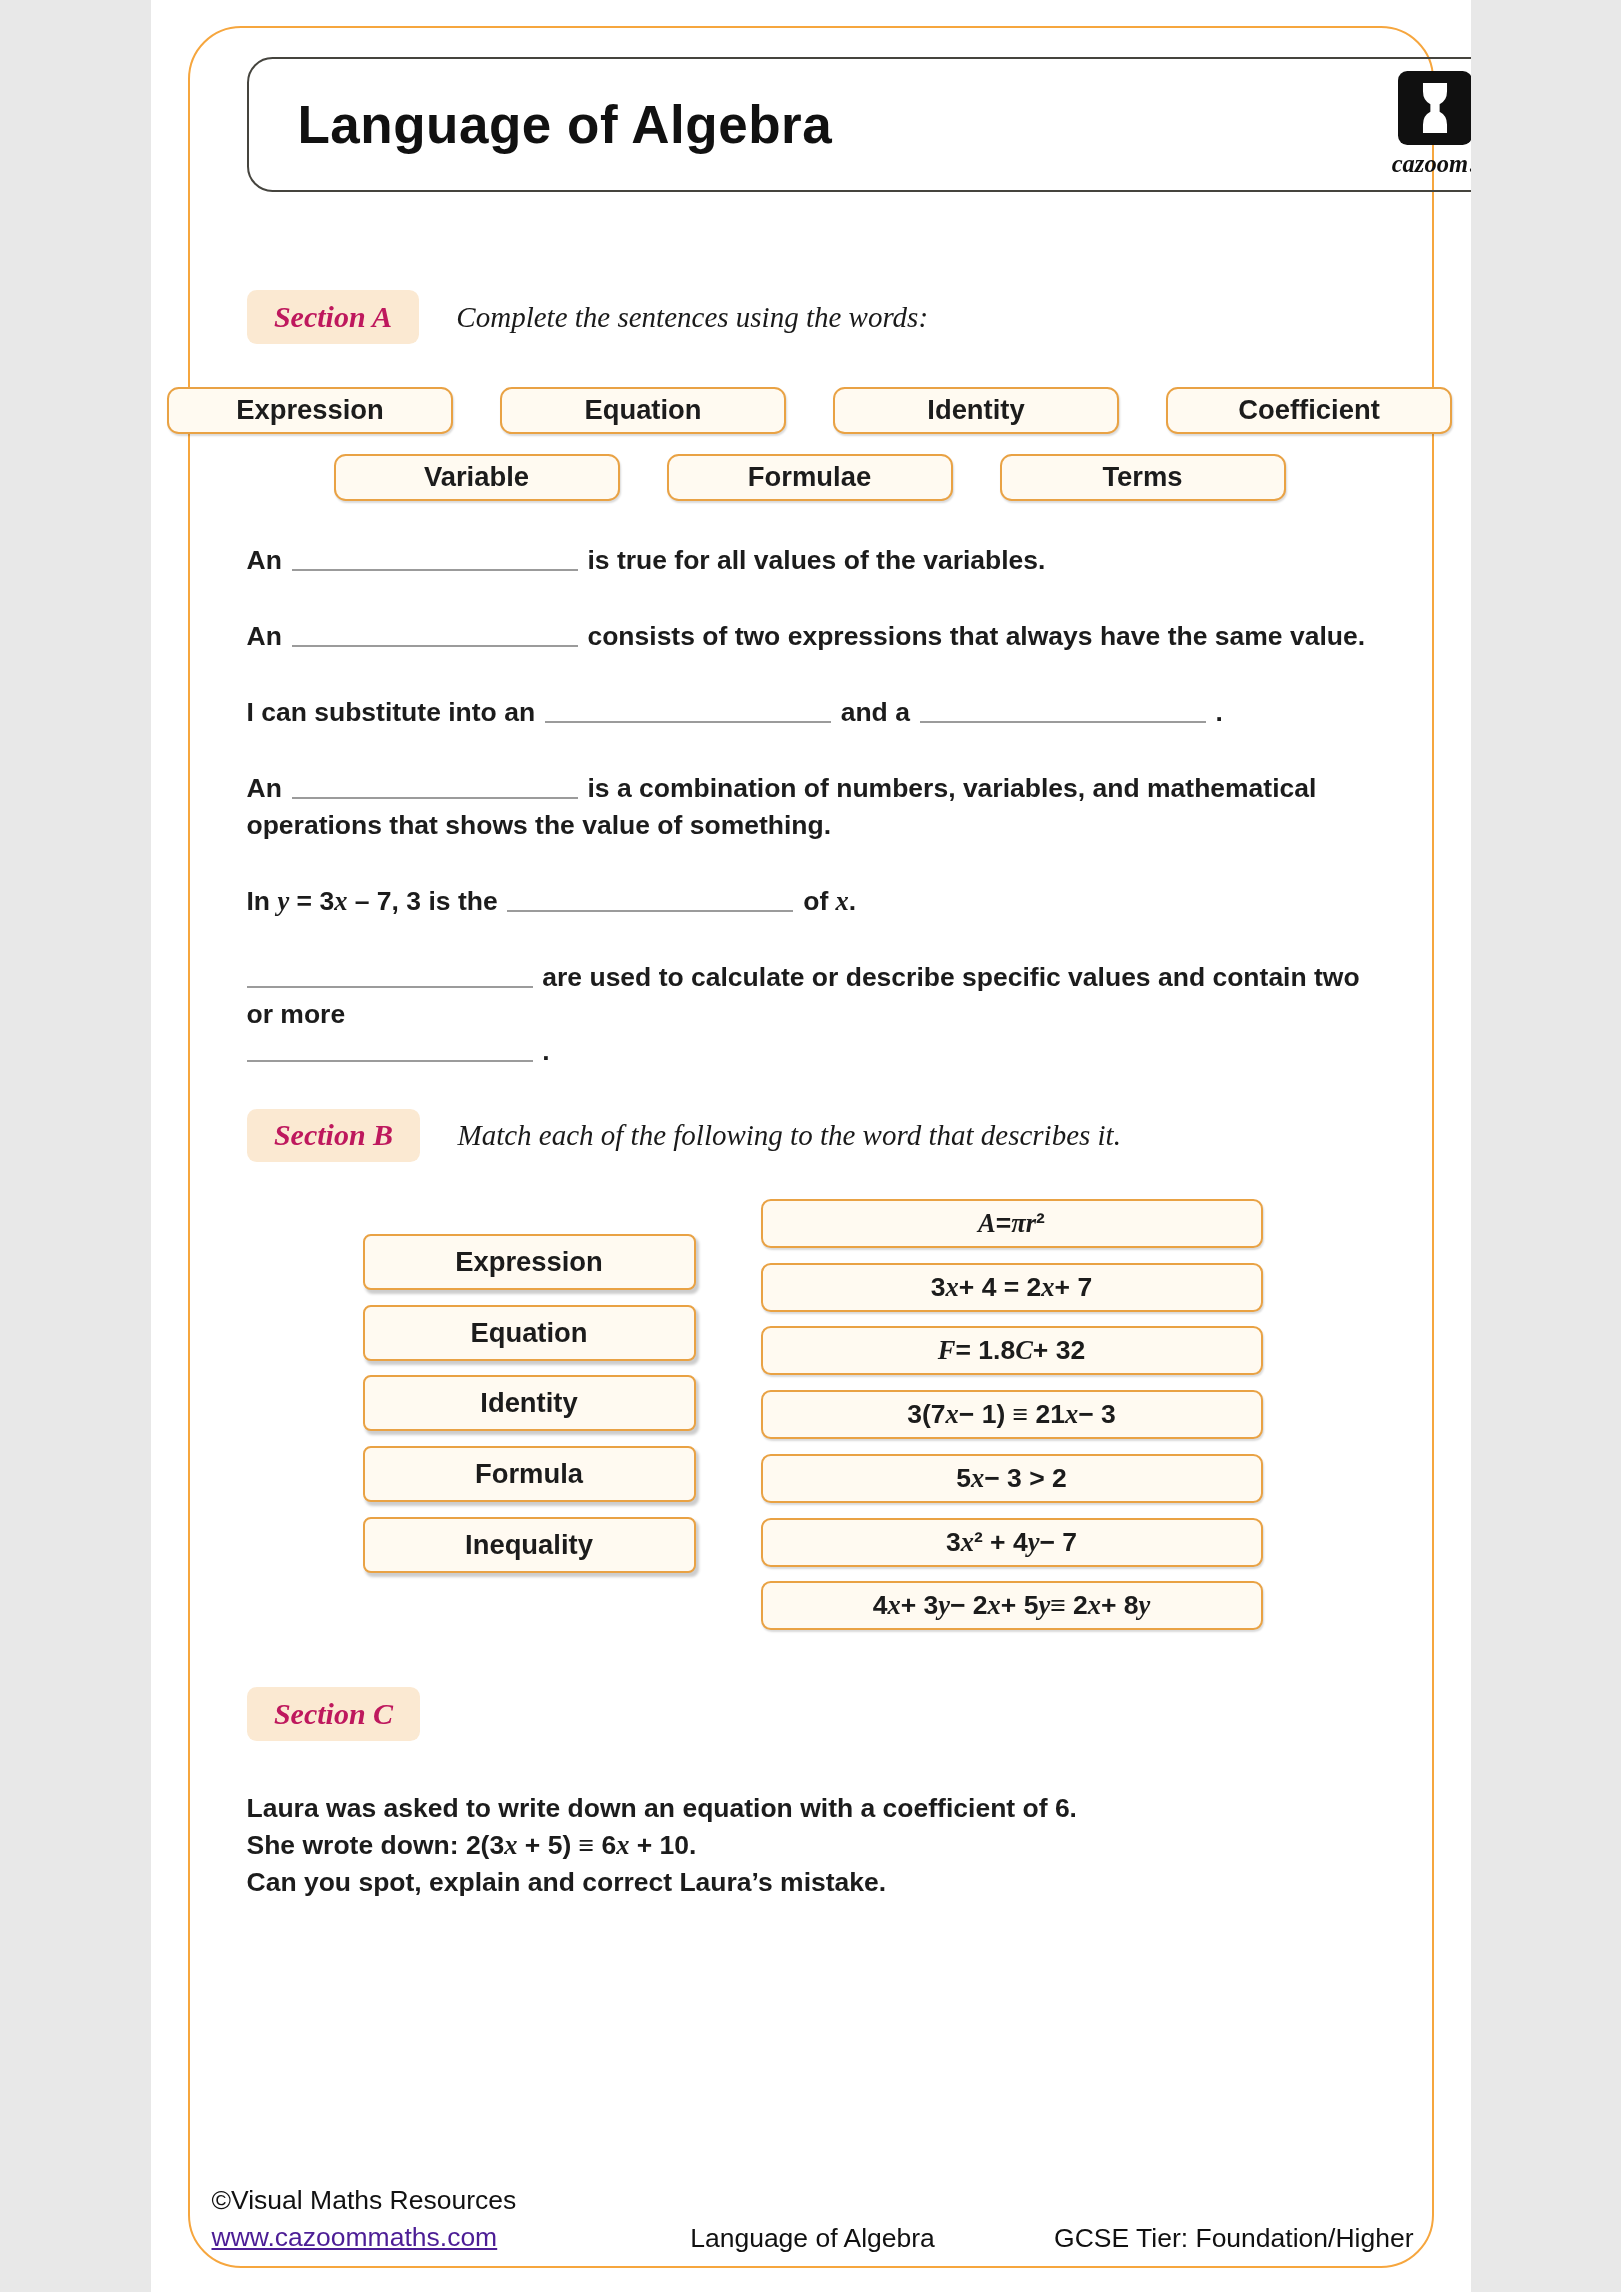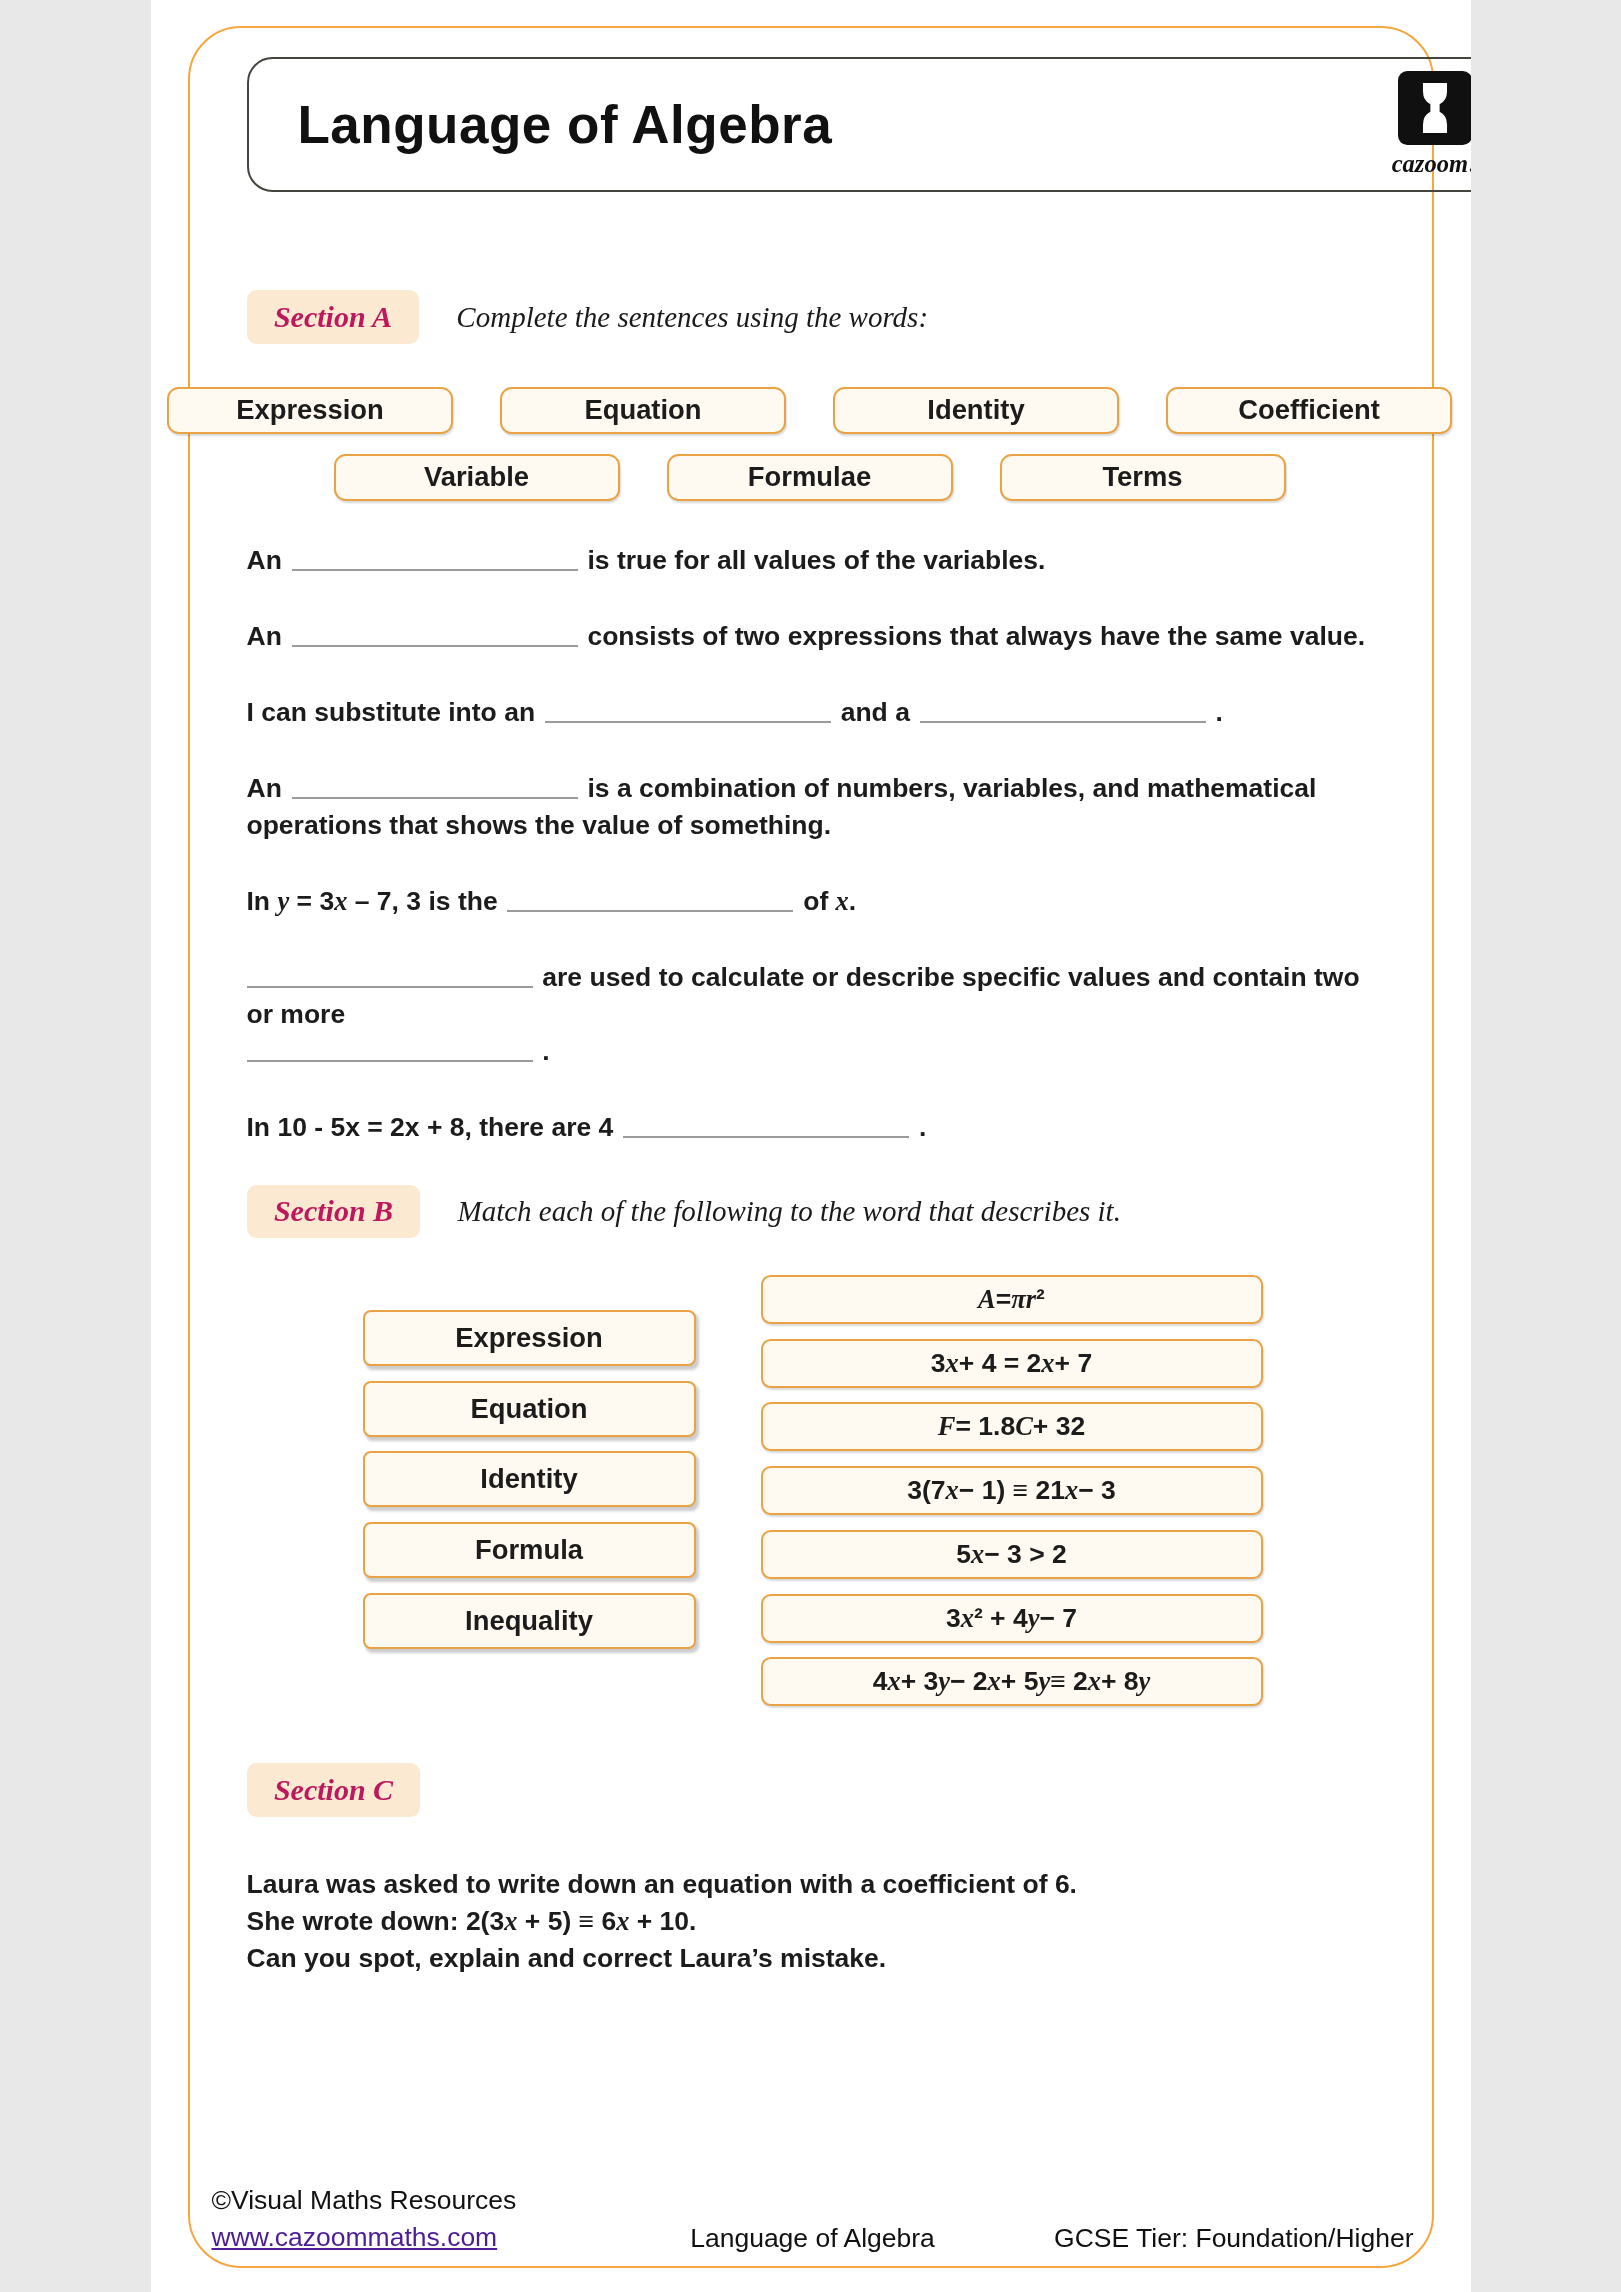--- a/index.html
+++ b/index.html
@@ -155,21 +155,20 @@
       <p class="sentence"><span>An</span><span class="blank"></span><span>consists of two expressions that always have the same value.</span></p>
 
       <p class="sentence"><span>I can substitute into an</span><span class="blank"></span><span>and a</span><span class="blank"></span><span>.</span></p>
 
       <p class="sentence"><span>An</span><span class="blank"></span><span>is a combination of numbers, variables, and mathematical operations that shows the value of something.</span></p>
 
       <p class="sentence"><span>In </span><span><span class="mvar">y</span> = 3<span class="mvar">x</span> – 7</span><span>, 3 is the</span><span class="blank"></span><span>of </span><span><span class="mvar">x</span></span><span>.</span></p>
 
       <p class="sentence"><span class="blank" style="margin-left:0;"></span><span>are used to calculate or describe specific values and contain two or more</span><br><span class="blank" style="margin-left:0;"></span><span>.</span></p>
 
-      <p class="sentence"><span>In 10 - 5x = 2x + 8, there are 4</span><span class="blank"></span><span>.</span></p>
     </div>
 
     <div class="section-head" style="margin-top:29px;">
       <span class="section-label">Section B</span>
       <span class="instruction">Match each of the following to the word that describes it.</span>
     </div>
 
     <div class="match-area">
       <div class="match-left">
         <div class="term-box">Expression</div>

